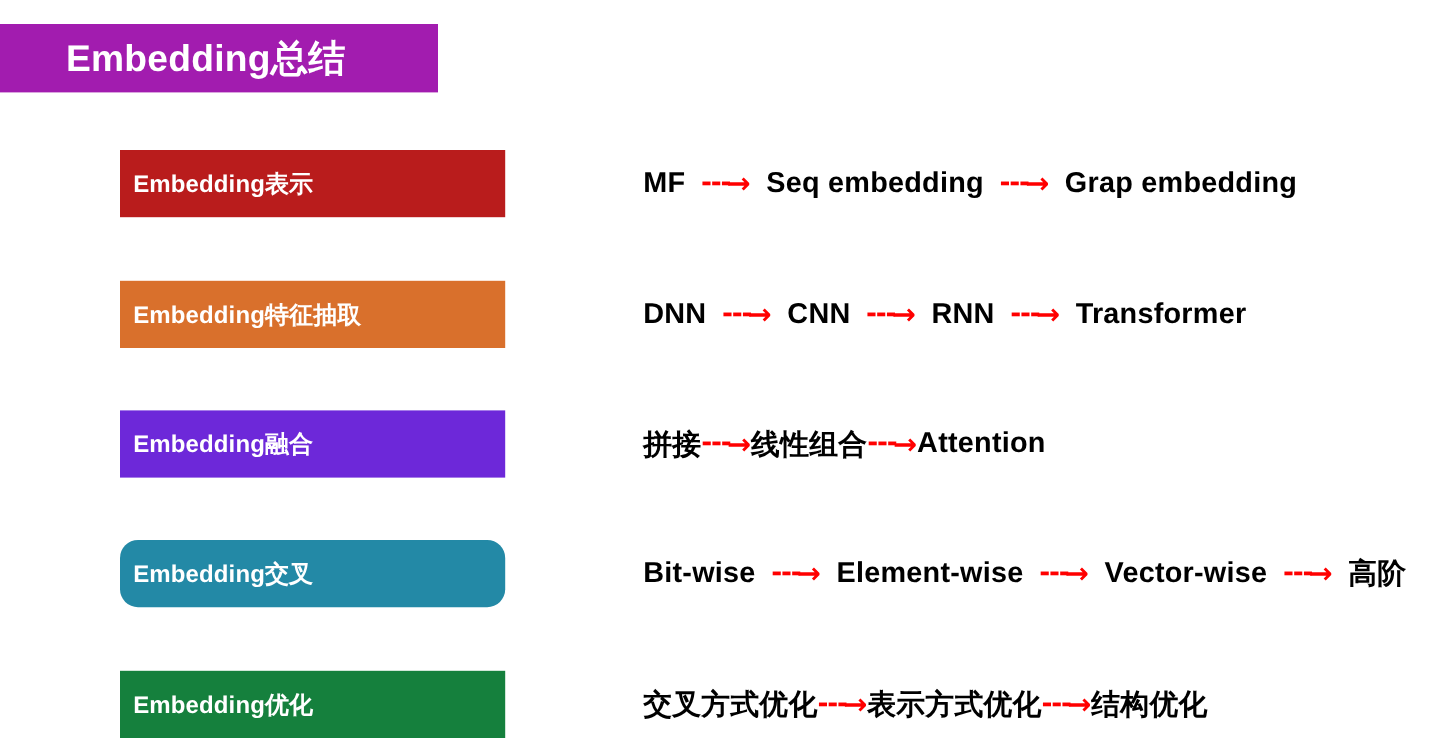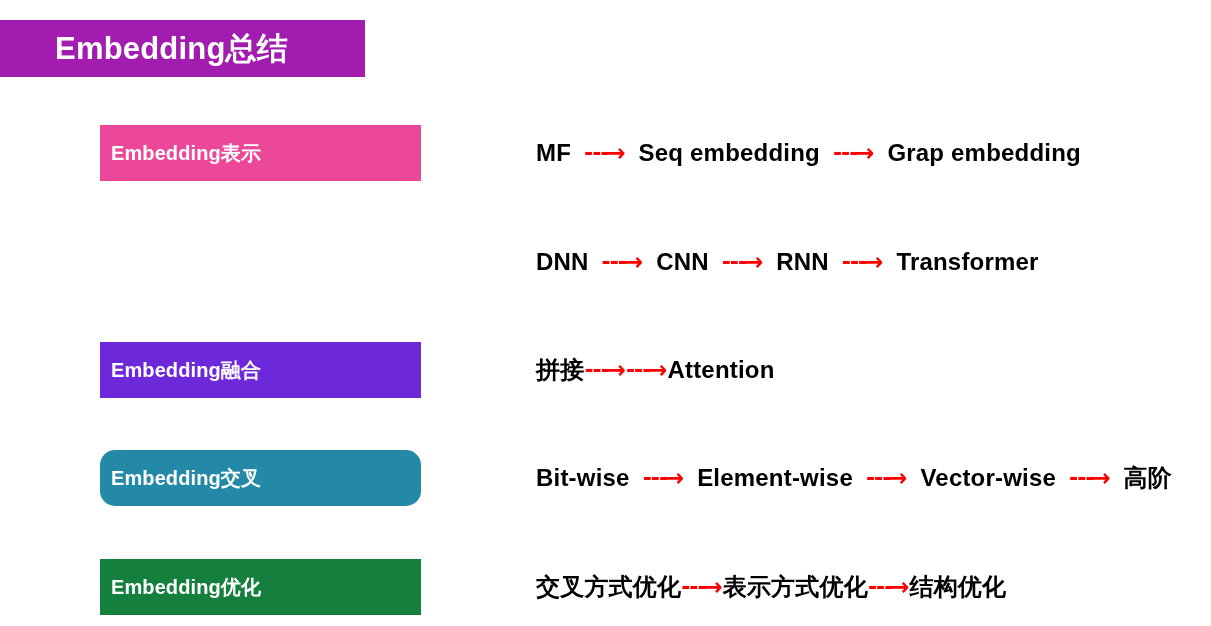--- a/index.html
+++ b/index.html
@@ -103,21 +103,21 @@
 </style>
 </head>
 <body>
 
 <div id="title-banner">
   <span class="title-text">Embedding总结</span>
 </div>
 
 <div id="rows-container">
     <div class="row" style="top: 125px;">
-      <div class="label-bar" style="background: #ec4899;">
+      <div class="label-bar" style="background: #b91c1c;">
         <span class="bar-text">Embedding表示</span>
       </div>
       <div class="flow">
         <span class="node">MF</span>
         <span class="gap-wide"></span>
         <span class="arrow">
           <span class="dashes">---</span>
           <span class="head">→</span>
         </span>
         <span class="gap-wide"></span>
@@ -125,20 +125,23 @@
         <span class="gap-wide"></span>
         <span class="arrow">
           <span class="dashes">---</span>
           <span class="head">→</span>
         </span>
         <span class="gap-wide"></span>
         <span class="node">Grap embedding</span>
       </div>
     </div>
     <div class="row" style="top: 234px;">
+      <div class="label-bar" style="background: rgb(217, 112, 44);">
+        <span class="bar-text">Embedding特征抽取</span>
+      </div>
       <div class="flow">
         <span class="node">DNN</span>
         <span class="gap-wide"></span>
         <span class="arrow">
           <span class="dashes">---</span>
           <span class="head">→</span>
         </span>
         <span class="gap-wide"></span>
         <span class="node">CNN</span>
         <span class="gap-wide"></span>
@@ -162,20 +165,21 @@
         <span class="bar-text">Embedding融合</span>
       </div>
       <div class="flow">
         <span class="node">拼接</span>
         <span class="gap-narrow"></span>
         <span class="arrow">
           <span class="dashes">---</span>
           <span class="head">→</span>
         </span>
         <span class="gap-narrow"></span>
+        <span class="node">线性组合</span>
         <span class="gap-narrow"></span>
         <span class="arrow">
           <span class="dashes">---</span>
           <span class="head">→</span>
         </span>
         <span class="gap-narrow"></span>
         <span class="node">Attention</span>
       </div>
     </div>
     <div class="row" style="top: 450px;">

